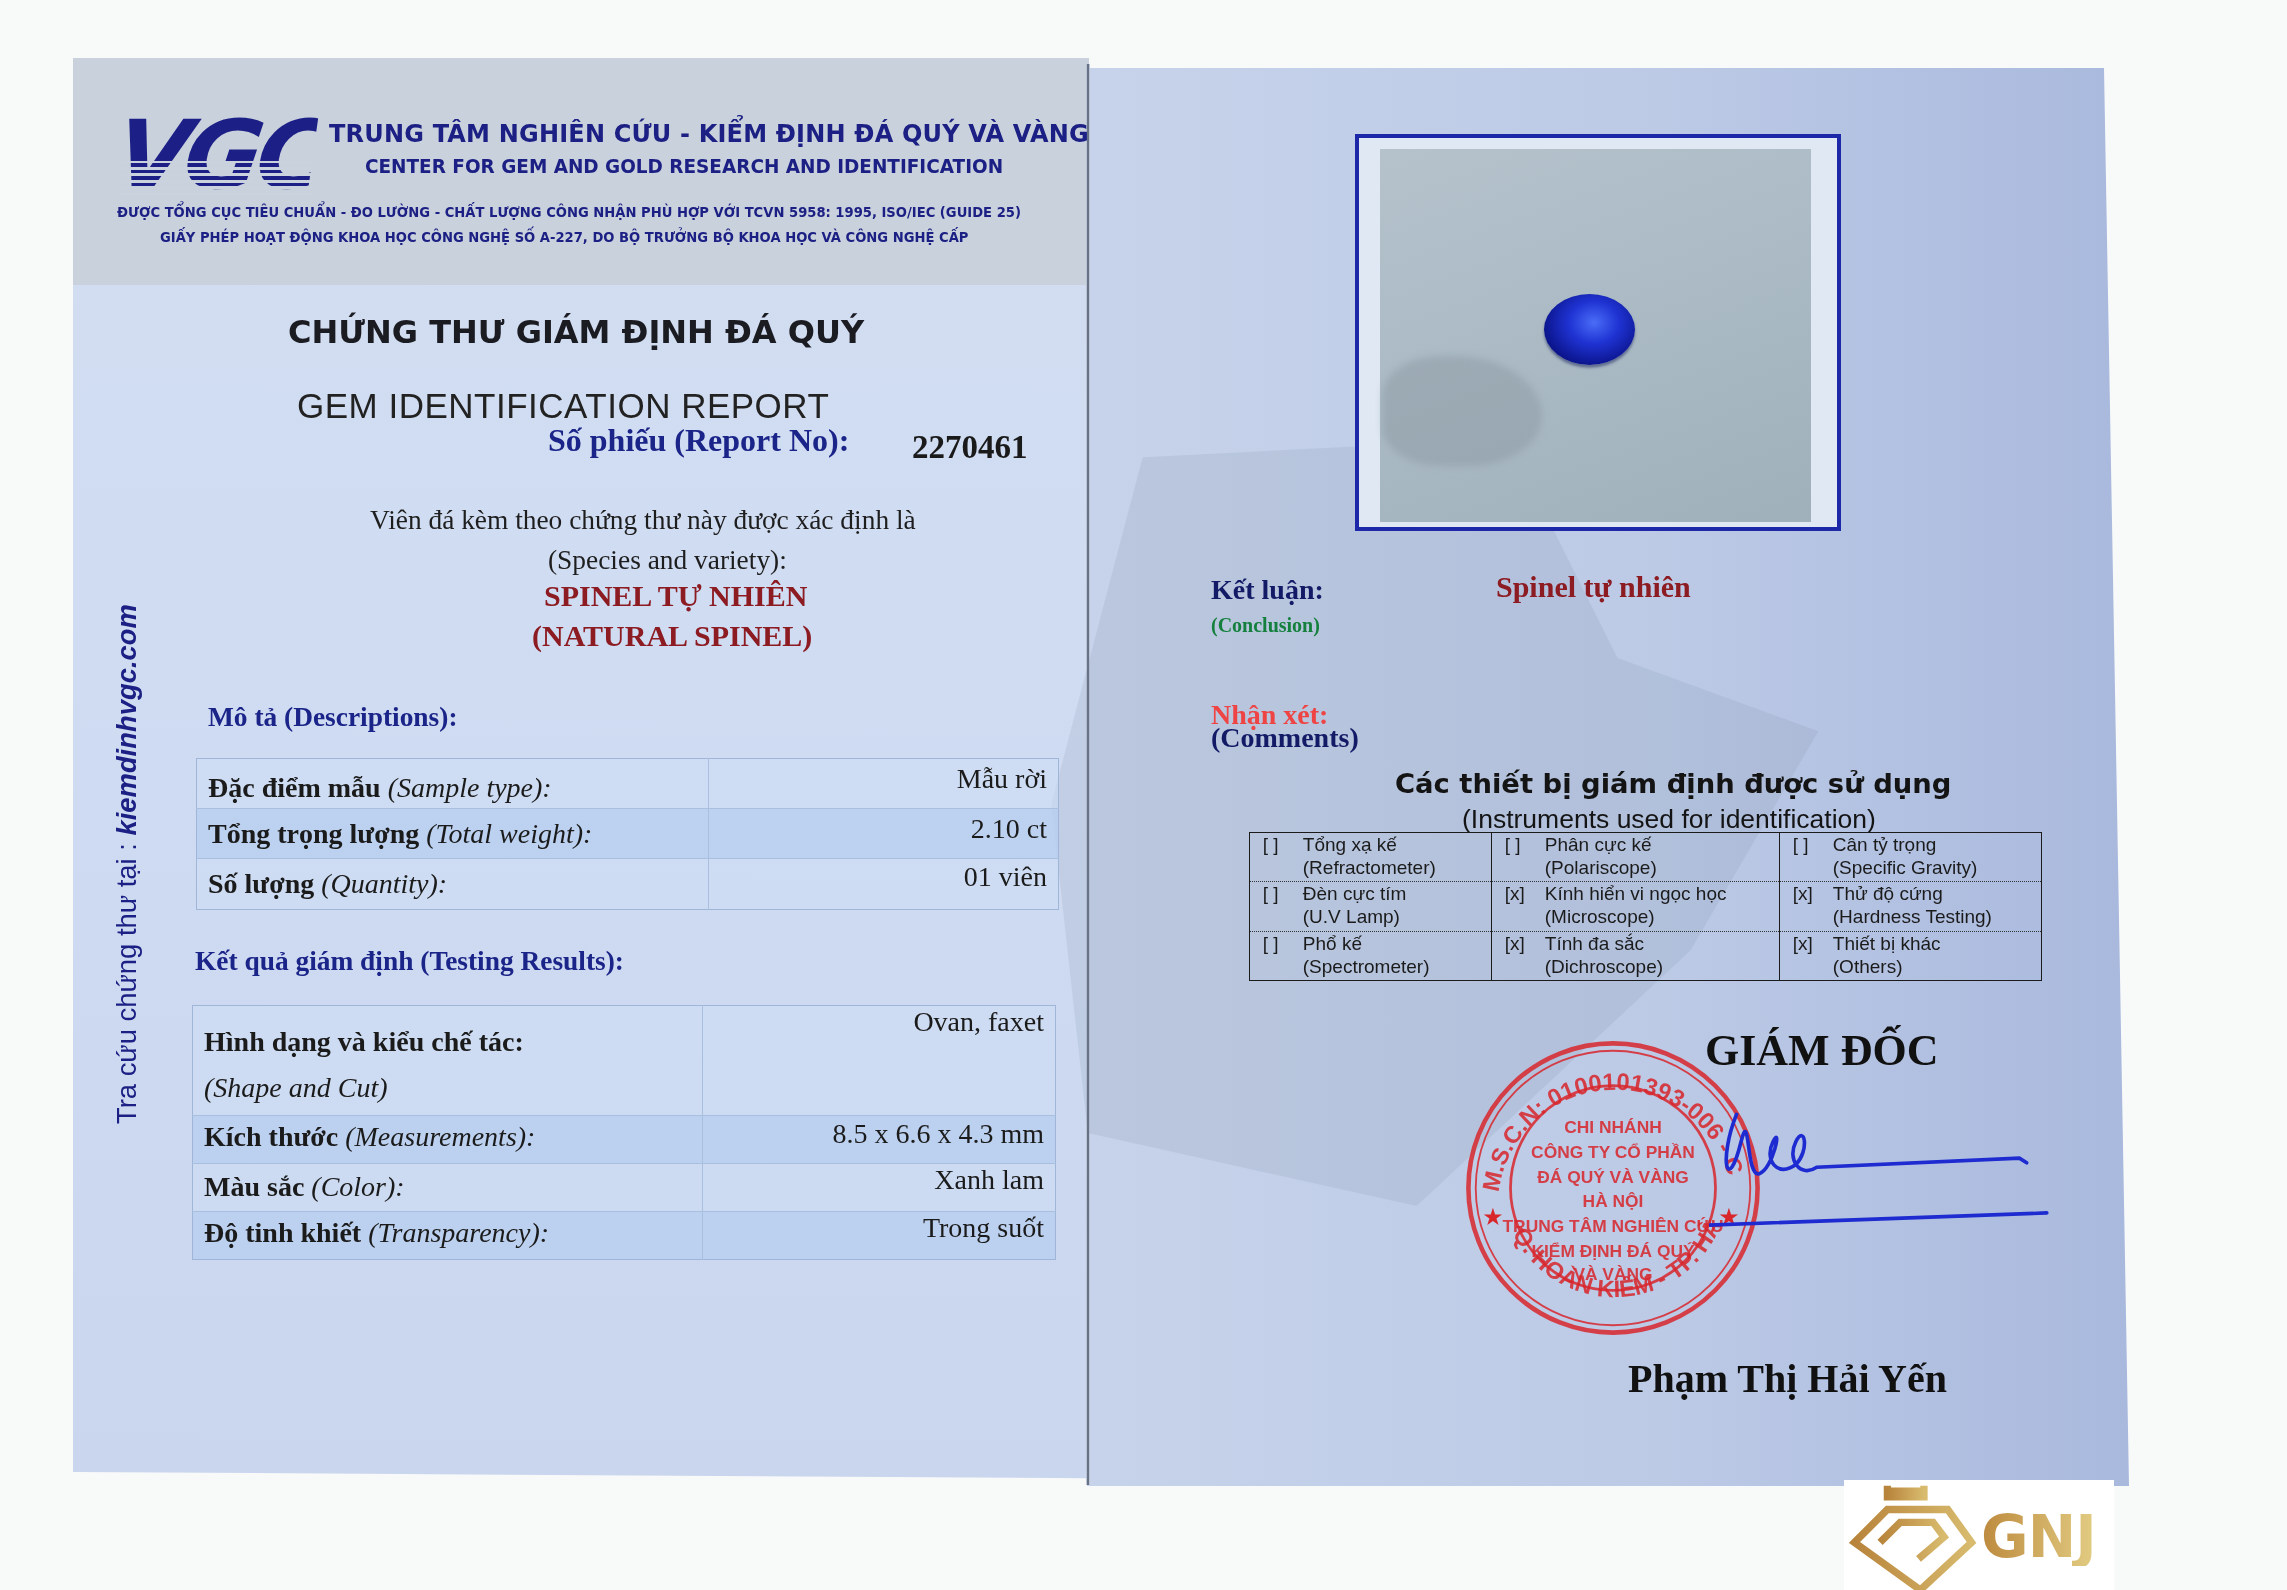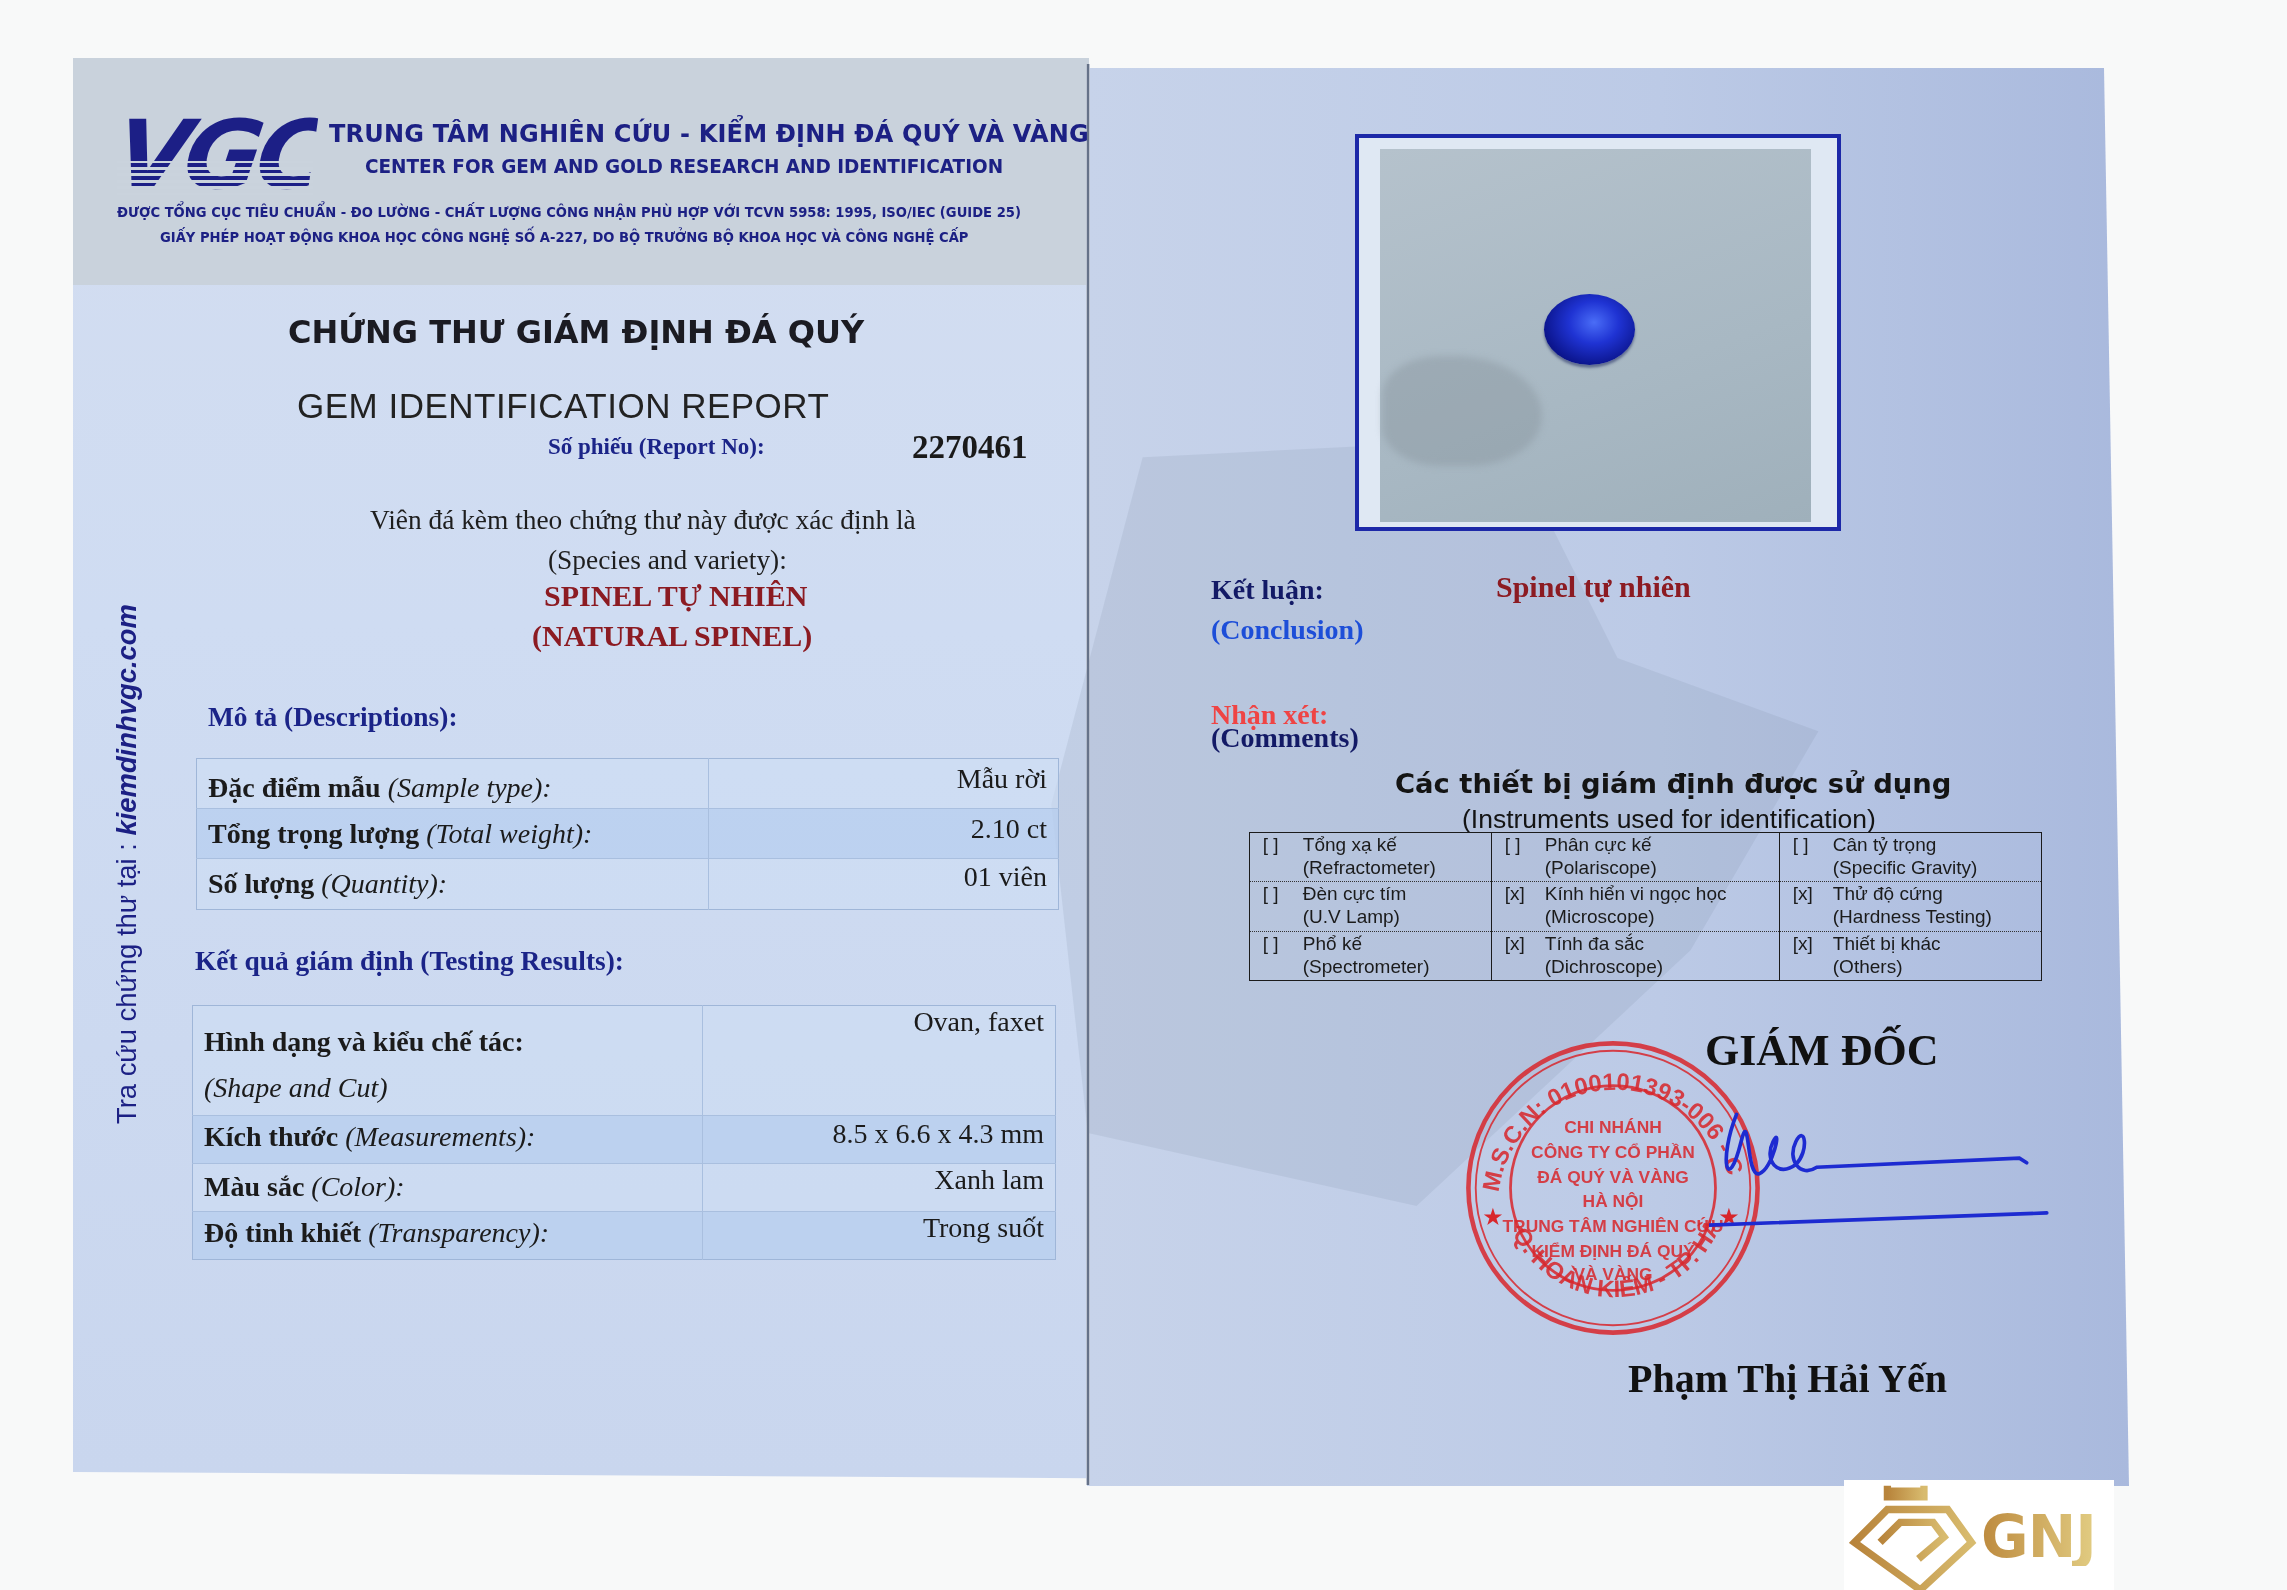--- a/index.html
+++ b/index.html
@@ -62,21 +62,21 @@
     
     .title-vn {
       left: 288px; top: 313px; font-family: "DejaVu Sans", sans-serif; font-weight: 700;
       font-size: 32px; color: #1b1b22;
     }
     .title-en {
       left: 297px; top: 362px; font-family: "Liberation Sans", sans-serif;
       font-size: 35px; color: #222; letter-spacing: 0.5px; margin-top: 24px;
     }
     .report-label {
-      left: 548px; top: 434px; font-weight: 700; font-size: 23px; color: #1b2488;
+      left: 548px; top: 422px; font-weight: 700; font-size: 32px; color: #1b2488;
     }
     .report-no {
       left: 912px; top: 429px; font-weight: 700; font-size: 33px; color: #1a1a1a;
     }
     .species-line1 {
       left: 370px; top: 505px; font-size: 27.4px; color: #1e1e1e;
     }
     .species-line2 {
       left: 548px; top: 545px; font-size: 27.4px; color: #1e1e1e;
     }
@@ -126,21 +126,21 @@
       background: rgba(130,140,150,.35); border-radius: 40% 60% 50% 40%;
       filter: blur(3.7px);
     }
     .gem {
       left: 1544px; top: 294px; width: 91px; height: 71px; border-radius: 50%;
       background: radial-gradient(ellipse at 55% 40%, #4a6df7 0%, #1f33d3 35%, #0c1690 70%, #050a48 100%);
       box-shadow: 0 2.7px 2.7px rgba(20,30,90,.5);
     }
 
     .conc-label { left: 1211px; top: 574px; font-weight: 700; font-size: 28px; color: #131a66; }
-    .conc-label-en { left: 1211px; top: 614px; font-weight: 700; font-size: 28px; color: #1d4ed8; }
+    .conc-label-en { left: 1211px; top: 614px; font-weight: 700; font-size: 20px; color: #15803d; }
     .conc-value { left: 1496px; top: 570px; font-weight: 700; font-size: 30px; color: #8c1b22; }
     .comm-label { left: 1211px; top: 671px; font-weight: 700; font-size: 28px; color: #ef4444; margin-top: 28px; }
     .comm-label-en { left: 1211px; top: 722px; font-weight: 700; font-size: 28px; color: #131a66; }
 
     .instr-title {
       left: 1395px; top: 768px; font-family: "DejaVu Sans", sans-serif; font-weight: 700;
       font-size: 27.4px; color: #141414;
     }
     .instr-sub {
       left: 1462px; top: 804px; font-family: "Liberation Sans", sans-serif;

